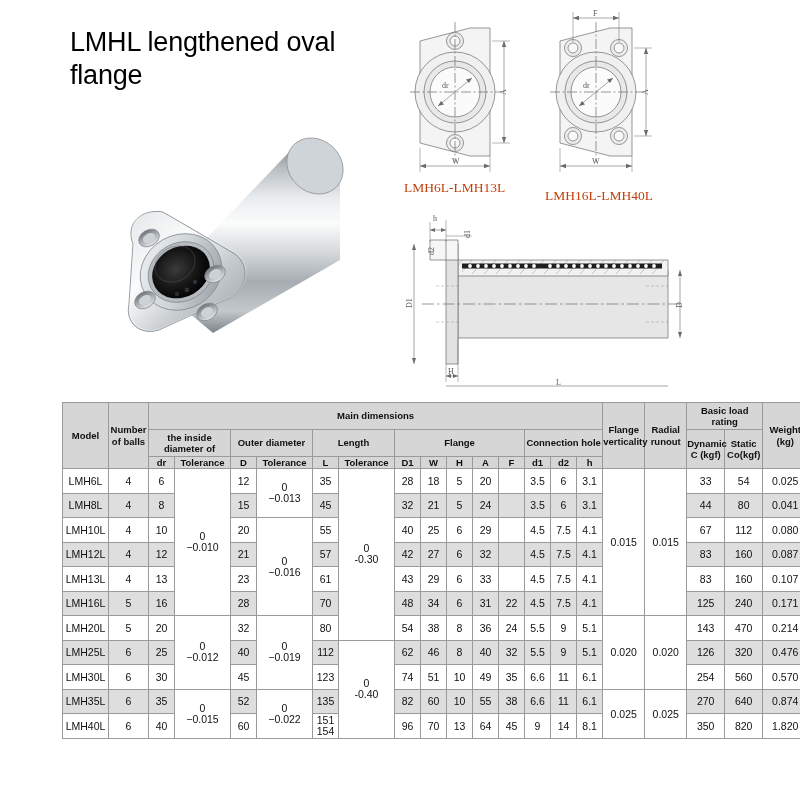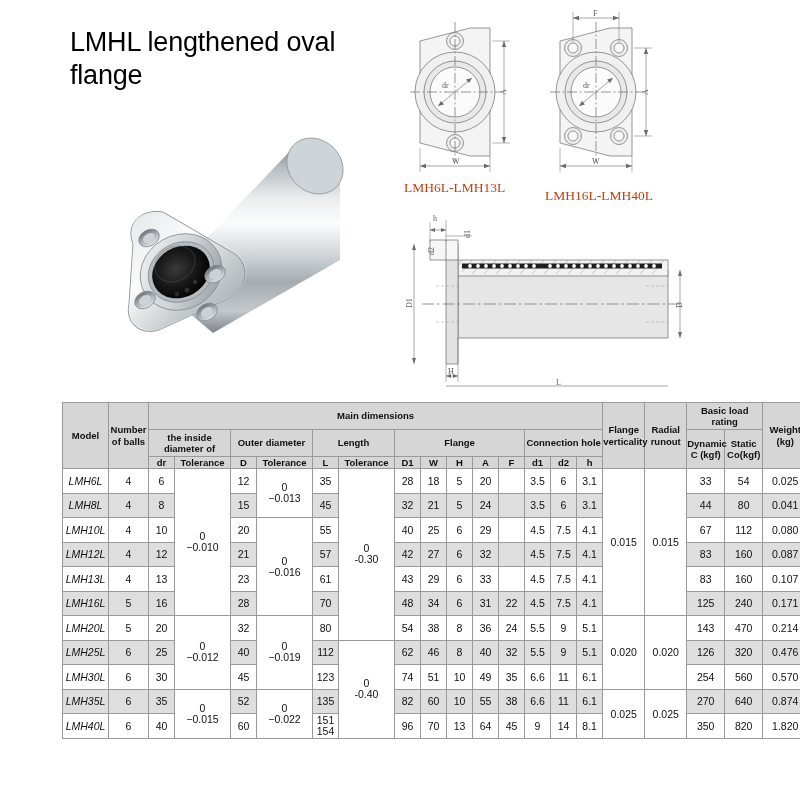--- a/index.html
+++ b/index.html
@@ -82,21 +82,21 @@
   table.spec thead th {
     background: #d6d6d6;
     font-weight: bold;
     font-size: 9.5px;
   }
   table.spec thead th.tall { height: 26px; }
   table.spec tbody td { height: 23.5px; font-size: 10.5px; }
   table.spec tbody tr.alt td { background: #dedede; }
   table.spec tbody tr.alt td.span-cell { background: #ffffff; }
   td.span-cell, th.span-cell { background: #ffffff; }
-  td.model { font-size: 10px; font-style: italic; }
+  td.model { font-size: 10px; }
   .stack { display: block; line-height: 1.05; }
 </style>
 </head>
 <body>
 
 <div id="page-title">LMHL lengthened oval flange</div>
 
 <div id="product-photo">
   <svg width="270" height="220" viewBox="0 0 270 220">
     <defs>

